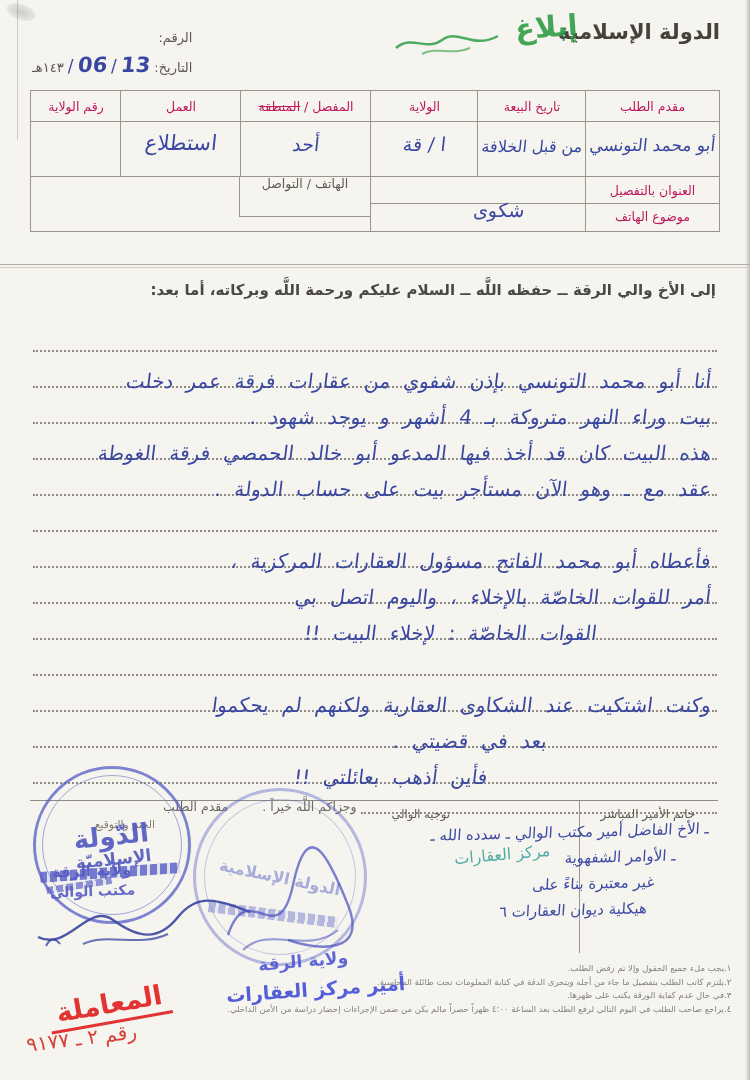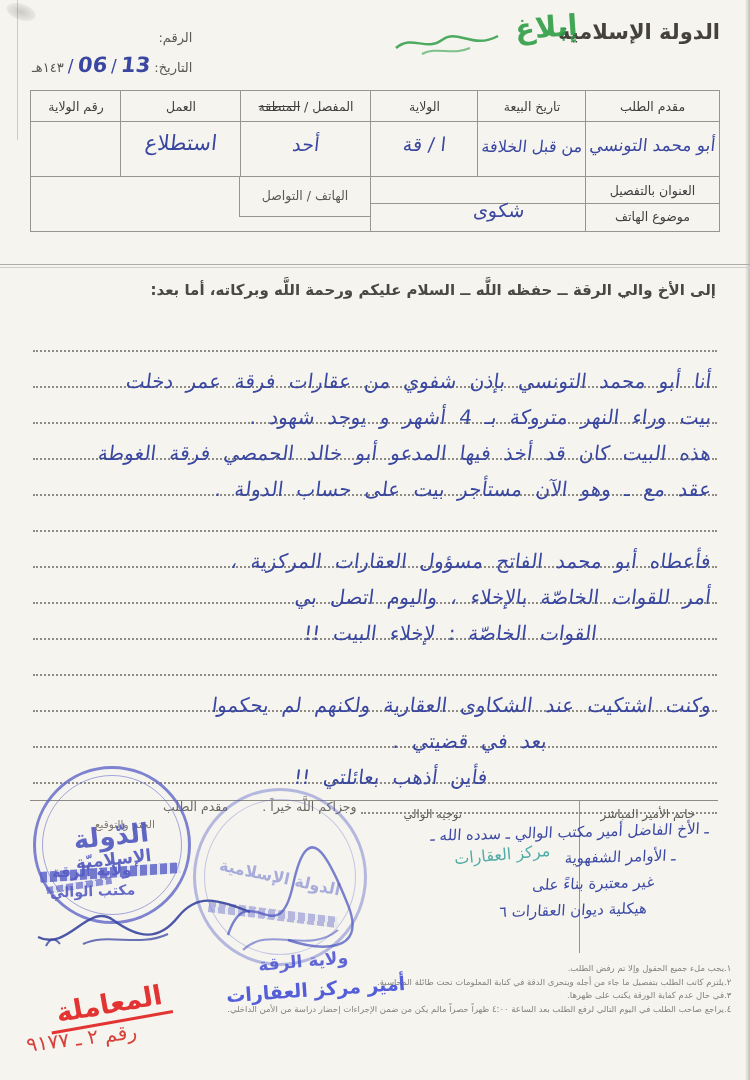--- a/index.html
+++ b/index.html
@@ -17,26 +17,26 @@
   .ref{position:absolute;top:30px;left:32px;font-size:13px;color:#5b5852;}
   .ref .row{margin-bottom:8px;}
   .date-day,.date-month{display:inline-block;font-size:21px;color:#3a47a0;transform:skewX(-6deg);font-weight:bold;}
   .date-slash{display:inline-block;color:#3a47a0;font-size:17px;}
   .green-note{position:absolute;top:10px;right:172px;font-size:29px;font-weight:bold;color:#2f9e46;
               transform:rotate(-4deg);opacity:.9;}
   .green-swoosh{position:absolute;top:26px;right:248px;}
   
   .tbl{position:absolute;left:30px;top:90px;width:688px;height:140px;border:1px solid #97958d;}
   .vline,.hline{position:absolute;background:#97958d;}
-  .cell-label{position:absolute;font-size:12.5px;color:#404040;text-align:center;}
+  .cell-label{position:absolute;font-size:12.5px;color:#be185d;text-align:center;}
   .cell-val{position:absolute;font-size:19px;color:#3a47a0;text-align:center;transform:skewX(-6deg);}
   .strike{text-decoration:line-through;}
   .phone-cell{position:absolute;right:348px;top:85px;width:130px;height:40px;
               border-left:1px solid #97958d;border-right:1px solid #97958d;border-bottom:1px solid #97958d;}
-  .phone-cell span{display:block;margin-top:12px;font-size:12.5px;text-align:center;color:#5d5a54;}
+  .phone-cell span{display:block;font-size:12.5px;text-align:center;color:#5d5a54;}
   
   .bar{position:absolute;left:30px;top:236px;width:688px;height:22px;
        background:repeating-linear-gradient(90deg,#c9c8c2 0 14px,#bebdb7 14px 22px);
        border:1px solid #a3a199;text-align:center;}
   .bar span{font-size:14px;font-weight:bold;color:#3d3b36;line-height:22px;}
   .bar-line{position:absolute;left:0;top:264px;width:750px;height:1px;background:#aeaca4;}
   .bar-line2{position:absolute;left:0;top:267px;width:750px;height:1px;background:#cfcdc5;}
   .greeting{position:absolute;top:281px;right:34px;left:34px;font-size:15px;font-weight:bold;color:#4a4842;}
   
   .lines{position:absolute;top:316px;right:33px;left:33px;}
@@ -47,21 +47,21 @@
   .ind2 .ink{right:170px;}
   .ind3 .ink{right:230px;}
   .closing-row{display:flex;align-items:flex-end;padding-left:130px;height:30px;direction:rtl;}
   .closing-row .dots{flex:1;border-bottom:2px dotted #8d8b84;height:22px;margin-left:4px;}
   .closing-row .ctext{font-size:12.5px;color:#6b6862;white-space:nowrap;}
   .closing-row .sig-label{font-size:12.5px;color:#6b6862;margin-right:34px;white-space:nowrap;}
   
   .sect{position:absolute;left:30px;top:800px;width:688px;height:152px;border-top:1.5px solid #8d8b84;}
   .sect .vdiv{position:absolute;right:138px;top:0;width:1px;height:152px;background:#97958d;}
   .lbl-emir{position:absolute;right:10px;top:6px;width:120px;font-size:12px;color:#5d5a54;text-align:center;}
-  .lbl-dir{position:absolute;right:256px;top:6px;font-size:11.5px;color:#5d5a54;}
+  .lbl-dir{position:absolute;right:268px;top:6px;font-size:11.5px;color:#5d5a54;}
   .notes{position:absolute;right:8px;top:19px;width:345px;font-size:15px;color:#3d4aa3;
          line-height:26px;transform:rotate(-1.5deg);}
   .notes div{white-space:nowrap;transform:skewX(-5deg);}
   .n1{padding-right:34px;} .n2{padding-right:56px;} .n3{padding-right:64px;}
   .teal{position:absolute;right:168px;top:44px;font-size:16px;color:#35a09a;opacity:.85;
         transform:rotate(-5deg);white-space:nowrap;}
   
   .stamp1{position:absolute;left:33px;top:766px;width:152px;height:152px;border-radius:50%;
           border:3px solid rgba(92,99,198,.78);z-index:3;}
   .stamp1 .ring{position:absolute;inset:6px;border-radius:50%;border:1.5px solid rgba(92,99,198,.55);}

